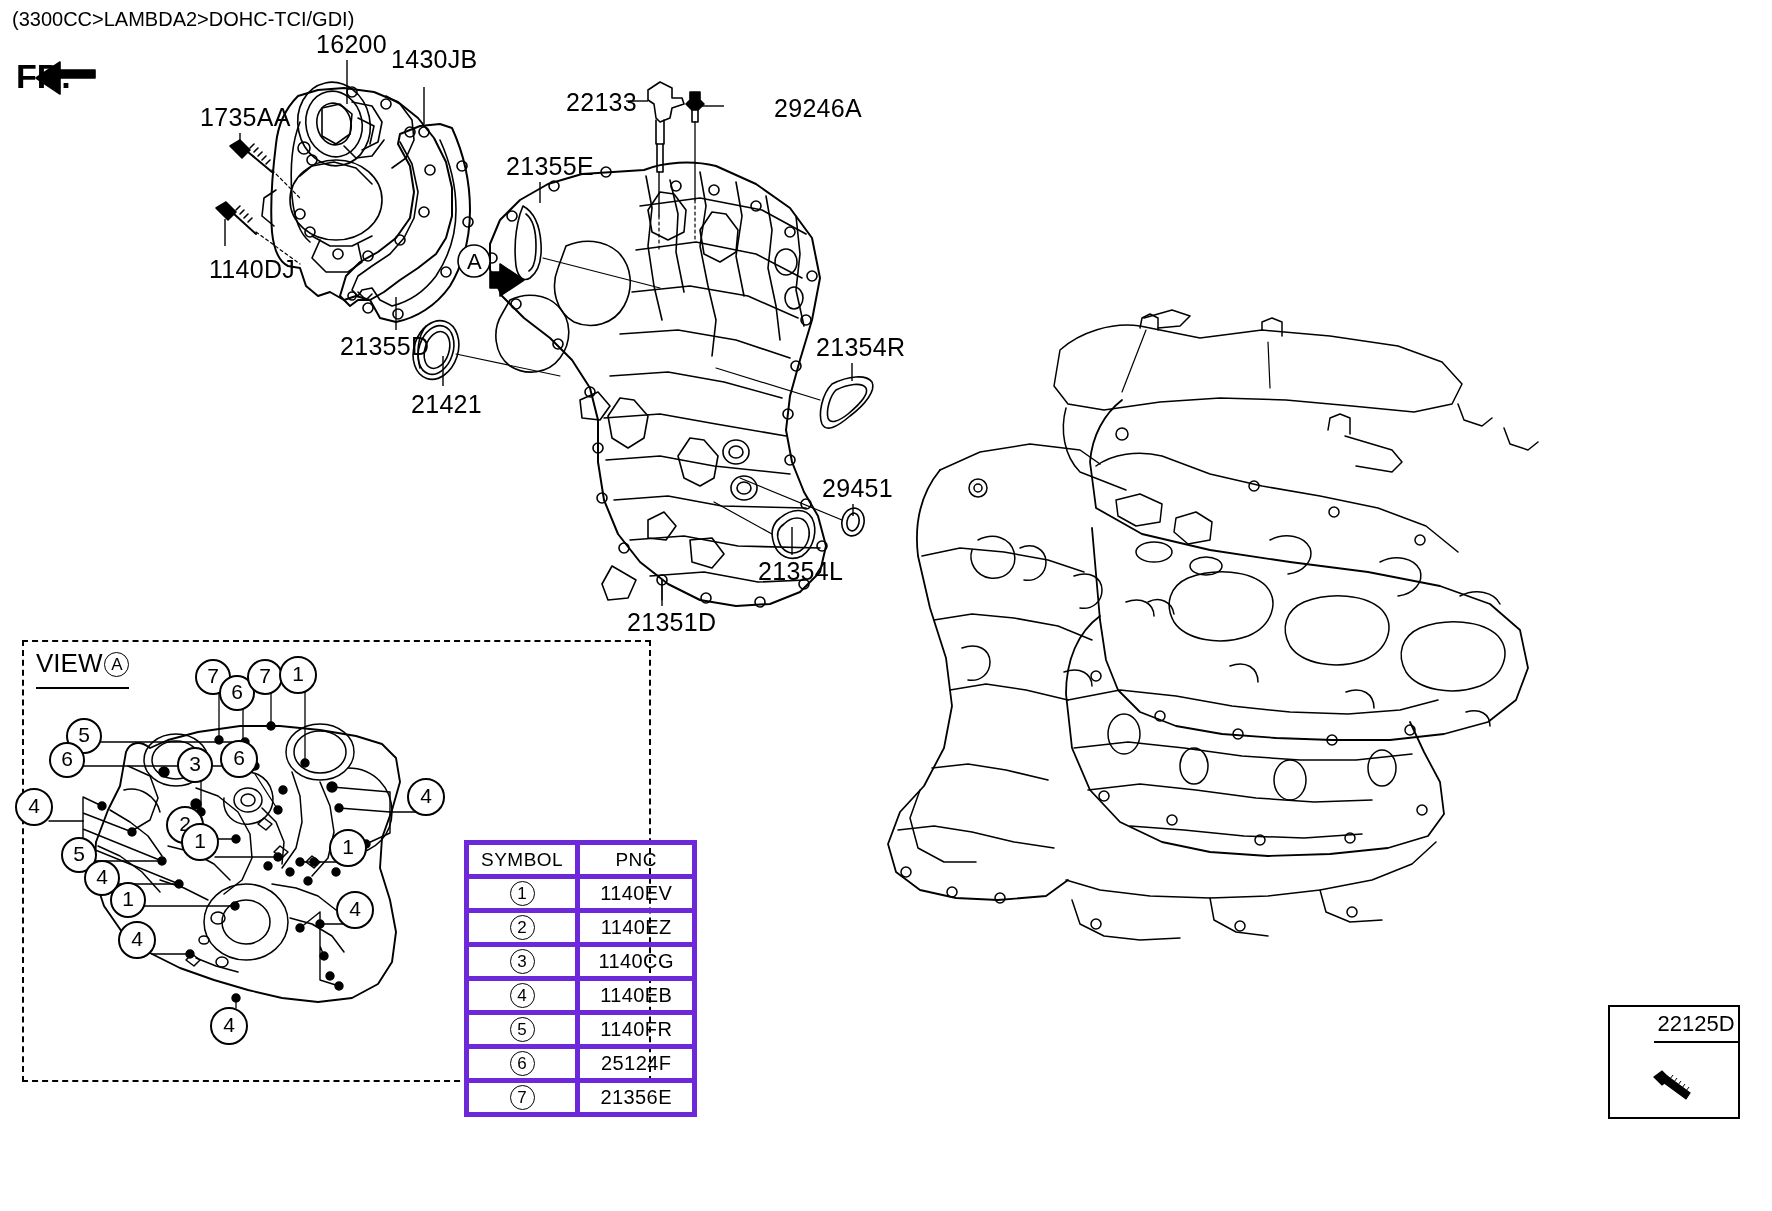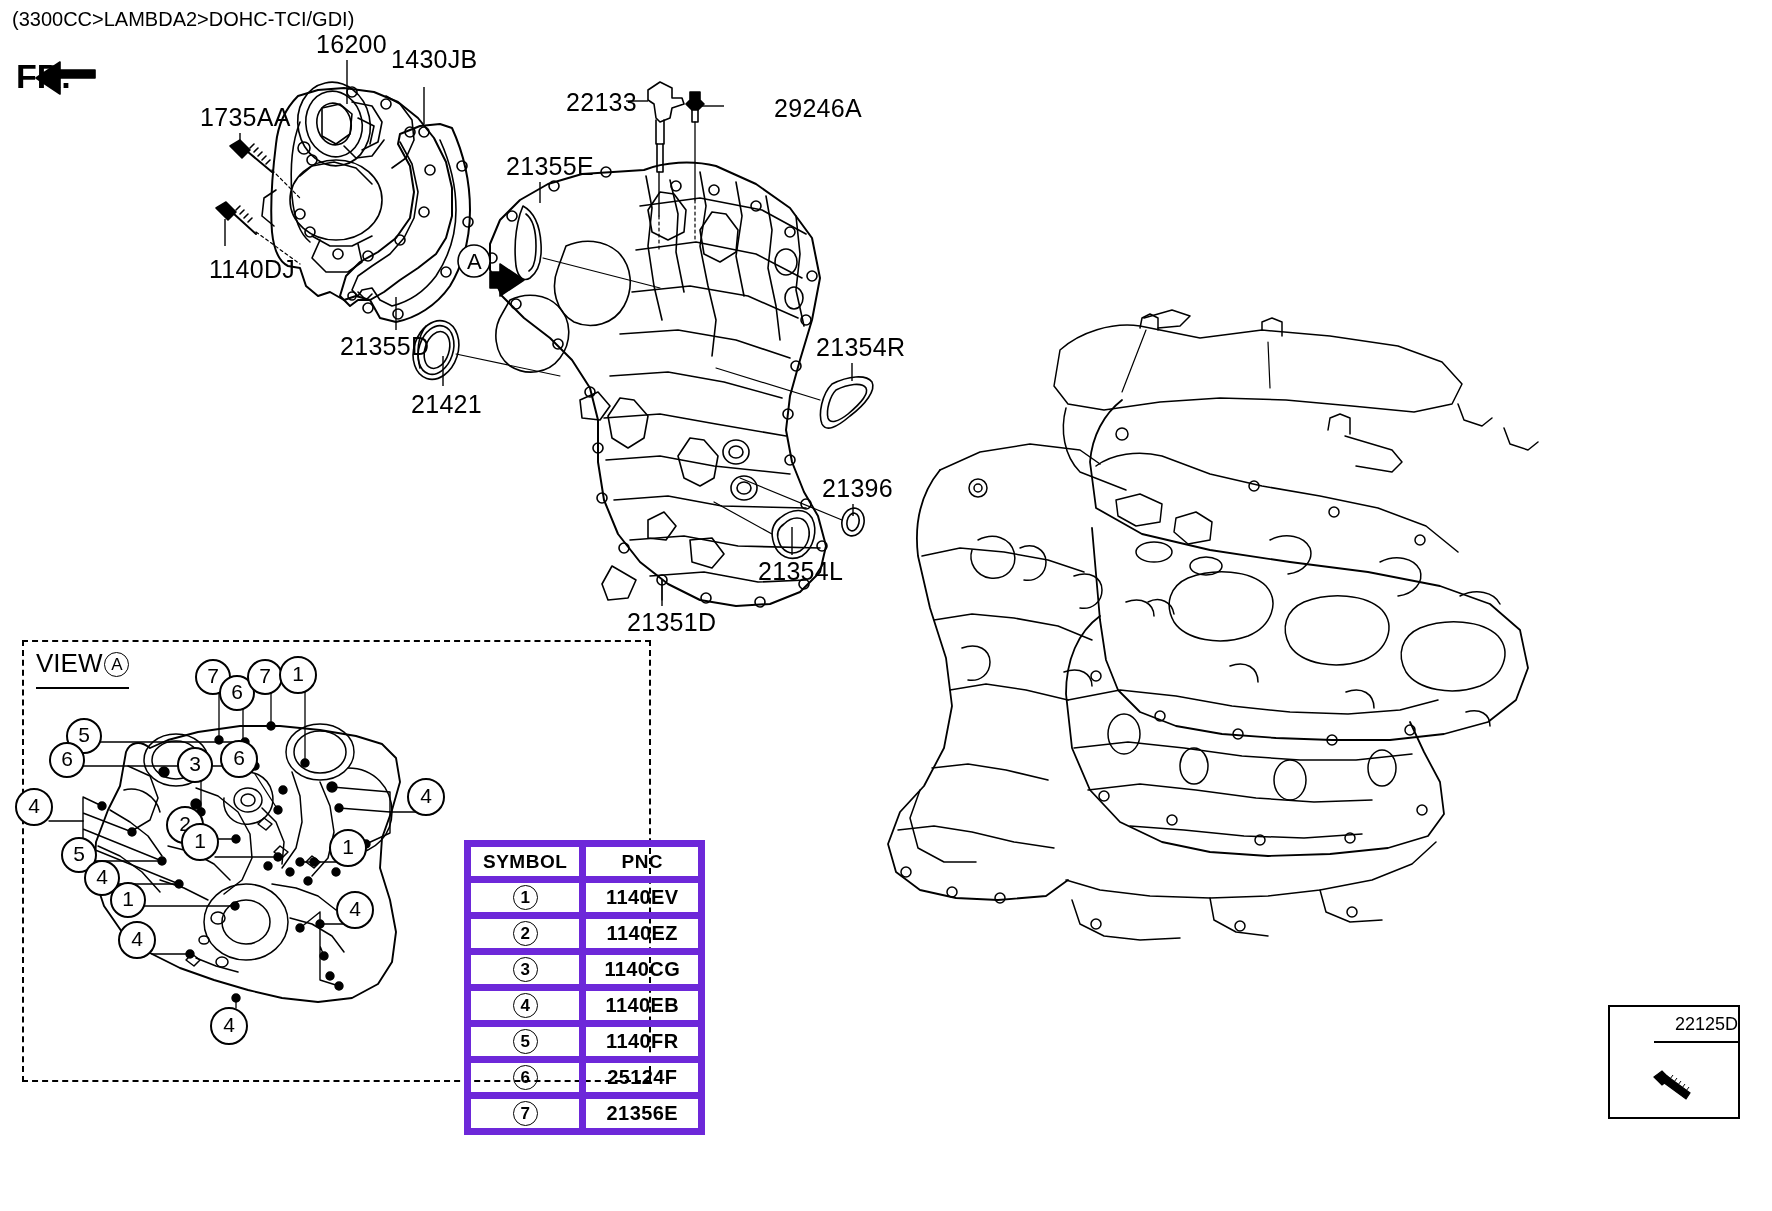--- a/index.html
+++ b/index.html
@@ -9,30 +9,30 @@
   #stage{position:absolute;left:0;top:0;width:1772px;height:1211px;}
   svg.layer{position:absolute;left:0;top:0;width:1772px;height:1211px;overflow:visible;}
   .lbl{position:absolute;font-size:25px;letter-spacing:.3px;white-space:nowrap;
        font-family:"Liberation Sans","DejaVu Sans",sans-serif;}
   .hdr{position:absolute;font-size:20px;left:12px;top:8px;white-space:nowrap;}
   .fr{position:absolute;left:16px;top:57px;font-size:34px;font-weight:bold;letter-spacing:0px;}
   .viewa{position:absolute;left:36px;top:648px;font-size:26px;}
   .viewa u{text-decoration:none;border-bottom:2px solid #000;padding-bottom:9px;}
   
   #symtable{position:absolute;left:464px;top:840px;border-collapse:collapse;}
-  #symtable td,#symtable th{border:7px solid #6d28d9;font-size:20px;font-weight:bold;
+  #symtable td,#symtable th{border:5px solid #6d28d9;font-size:20px;font-weight:normal;
       text-align:center;height:29px;padding:0 12px;font-family:"Liberation Sans",sans-serif;}
   #symtable th{font-size:19px;letter-spacing:.5px;}
   #symtable .sym{width:80px;}
   #symtable .pnc{width:88px;letter-spacing:.4px;}
   .circnum{display:inline-block;width:23px;height:23px;line-height:23px;border:1.6px solid #000;
       border-radius:50%;font-size:17px;text-align:center;}
   
   #box22125{position:absolute;left:1608px;top:1005px;width:128px;height:110px;border:2px solid #000;}
-  #box22125 .cap{height:34px;line-height:34px;text-align:right;font-size:18px;border-bottom:2px solid #000;margin-left:44px;}
+  #box22125 .cap{height:34px;line-height:34px;text-align:center;font-size:22px;border-bottom:2px solid #000;margin-left:44px;}
   #box22125 .body{position:relative;height:74px;}
   .dashbox{position:absolute;left:22px;top:640px;width:625px;height:438px;
      border:2px dashed #000;}
   .cnum{position:absolute;border:2px solid #000;border-radius:50%;text-align:center;
      font-size:21px;background:#fff;}
 </style>
 </head>
 <body>
 
 <div id="stage">
@@ -493,21 +493,21 @@
       <div class="lbl" style="left: 316px; top: 30px;">16200</div>
       <div class="lbl" style="left: 391px; top: 45px;">1430JB</div>
       <div class="lbl" style="left: 200px; top: 103px;">1735AA</div>
       <div class="lbl" style="left: 190px; top: 255px; margin-left: 19px;">1140DJ</div>
       <div class="lbl" style="left: 566px; top: 88px;">22133</div>
       <div class="lbl" style="left: 731px; top: 94px; margin-left: 43px;">29246A</div>
       <div class="lbl" style="left: 506px; top: 152px;">21355E</div>
       <div class="lbl" style="left: 340px; top: 332px;">21355D</div>
       <div class="lbl" style="left: 411px; top: 390px;">21421</div>
       <div class="lbl" style="left: 816px; top: 333px; text-align: right;">21354R</div>
-      <div class="lbl" style="left: 822px; top: 474px;">21396</div>
+      <div class="lbl" style="left: 822px; top: 474px;">29451</div>
       <div class="lbl" style="left: 758px; top: 557px;">21354L</div>
       <div class="lbl" style="left: 627px; top: 608px;">21351D</div>
     </div>
 
   <div id="callouts-host">
       <div class="cnum" style="left: 195px; top: 659px; width: 32px; height: 32px; line-height: 29px;">7</div>
       <div class="cnum" style="left: 219px; top: 675px; width: 32px; height: 32px; line-height: 29px;">6</div>
       <div class="cnum" style="left: 247px; top: 659px; width: 32px; height: 32px; line-height: 29px;">7</div>
       <div class="cnum" style="left: 279px; top: 656px; width: 34px; height: 34px; line-height: 31px;">1</div>
       <div class="cnum" style="left: 66px; top: 718px; width: 32px; height: 32px; line-height: 29px;">5</div>

